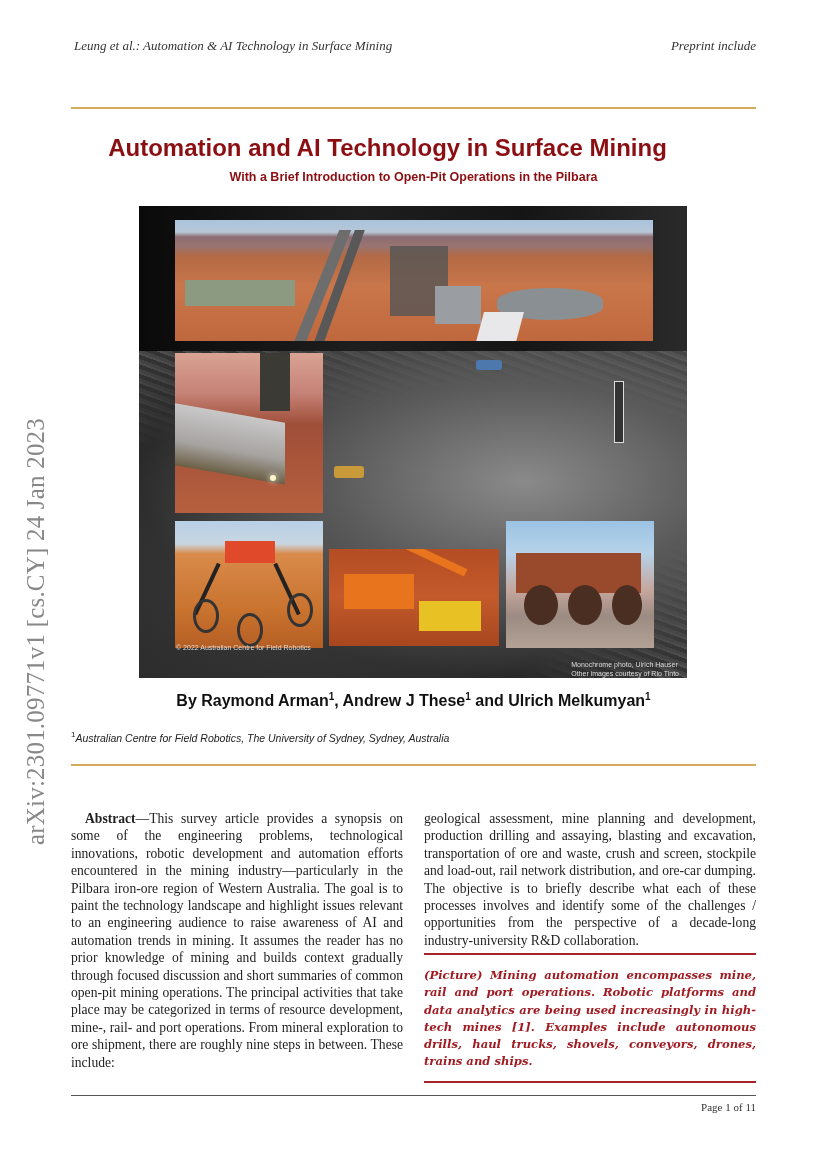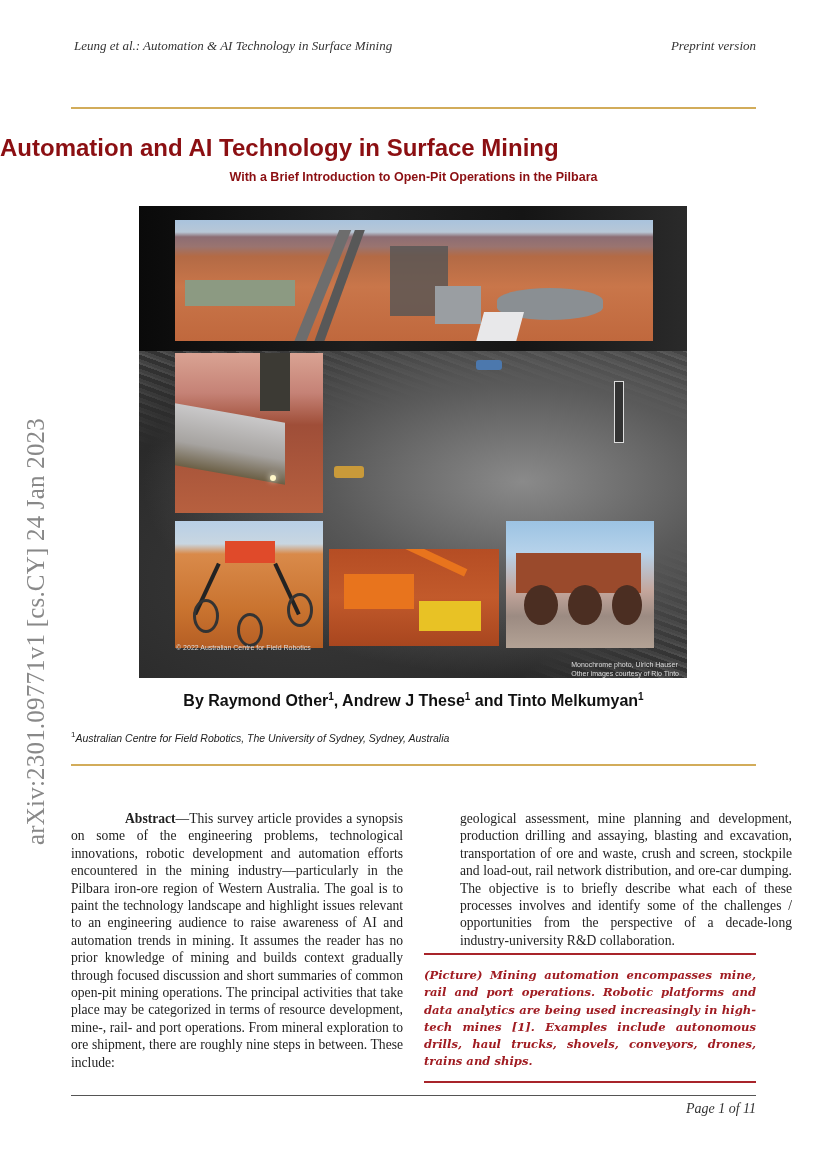--- a/index.html
+++ b/index.html
@@ -4,21 +4,21 @@
 <style>
   html, body { margin:0; padding:0; background:#ffffff; }
   body { width:827px; height:1169px; position:relative; overflow:hidden; font-family:"DejaVu Serif", serif; color:#222; }
 
   .running-head { position:absolute; top:38px; left:71px; right:71px; font-family:"Liberation Serif", serif; font-style:italic; font-size:13px; color:#333; }
   .running-head .left { position:absolute; left:3px; top:0; }
   .running-head .right { position:absolute; right:0; top:0; }
 
   .rule-gold { position:absolute; left:71px; width:685px; height:2px; background:#d2ac5a; }
 
-  .title { position:absolute; top:134px; left:0; width:775px; font-family:"Liberation Sans", sans-serif; font-weight:bold; font-size:24px; color:#8b0f12; }
+  .title { position:absolute; top:134px; left:0; width:775px; text-align:center; font-family:"Liberation Sans", sans-serif; font-weight:bold; font-size:24px; color:#8b0f12; }
   .subtitle { position:absolute; top:170px; left:0; width:827px; text-align:center; font-family:"Liberation Sans", sans-serif; font-weight:bold; font-size:12.5px; color:#8b0f12; }
 
   .arxiv { position:absolute; left:22px; top:845px; transform-origin:0 0; transform:rotate(-90deg); font-family:"Liberation Serif", serif; font-size:25px; color:#888; white-space:nowrap; letter-spacing:0.2px; }
 
   
   .figure { position:absolute; left:139px; top:206px; width:548px; height:472px; background:#1b1b1b; overflow:hidden; }
   .fig-top-band { position:absolute; left:0; top:0; width:548px; height:145px; background:linear-gradient(90deg,#0a0a0a,#1e1e1e 40%,#151515 70%,#2a2a2a); }
   .fig-mono { position:absolute; left:0; top:145px; width:548px; height:327px;
     background:
       radial-gradient(ellipse at 70% 40%, #8a8a8a 0%, #5a5a5a 35%, transparent 70%),
@@ -71,36 +71,36 @@
   .credit-acfr { left:37px; top:438px; }
   .credit-rt { right:8px; top:454px; text-align:left; line-height:9px; }
 
   .authors { position:absolute; top:691px; left:0; width:827px; text-align:center; font-family:"Liberation Sans", sans-serif; font-weight:bold; font-size:16px; color:#111; }
   .authors sup { font-size:10px; }
   .affil { position:absolute; top:730px; left:71px; font-family:"Liberation Sans", sans-serif; font-style:italic; font-size:10.5px; color:#222; }
   .affil sup { font-style:normal; font-size:8px; }
 
   .col { position:absolute; top:810px; width:332px; font-family:"Liberation Serif", serif; font-size:13.6px; line-height:17.4px; text-align:justify; color:#222; }
   .col-left { left:71px; text-indent:14px; }
-  .col-right { left:424px;margin-left:36px; }
-  .abstract-label { font-weight:bold;margin-left:40px; }
+  .col-right { left:424px; }
+  .abstract-label { font-weight:bold; }
 
   .caption-box { position:absolute; left:424px; top:953px; width:332px;font-style:italic; }
   .caption-rule { width:332px; height:2px; background:#a8242a; }
   .caption-text { margin:12px 0 10px 0; font-family:"DejaVu Serif", serif; font-weight:bold; font-size:11.6px; line-height:17.3px; color:#a01c22; text-align:justify; }
 
   .foot-rule { position:absolute; top:1095px; left:71px; width:685px; height:1px; background:#555; }
-  .page-num { position:absolute; top:1101px; right:71px; font-family:"Liberation Serif", serif; font-size:14px; color:#333;font-style:italic; }
+  .page-num { position:absolute; top:1101px; right:71px; font-family:"Liberation Serif", serif; font-size:11px; color:#333; }
 </style>
 </head>
 <body>
 
 <div class="running-head">
   <span class="left">Leung et al.: Automation &amp; AI Technology in Surface Mining</span>
-  <span class="right">Preprint version</span>
+  <span class="right">Preprint include</span>
 </div>
 
 <div class="rule-gold" style="top:107px;"></div>
 
 <div class="title">Automation and AI Technology in Surface Mining</div>
 <div class="subtitle">With a Brief Introduction to Open-Pit Operations in the Pilbara</div>
 
 <div class="arxiv">arXiv:2301.09771v1  [cs.CY]  24 Jan 2023</div>
 
 <div class="figure">
@@ -151,21 +151,21 @@
 
   <div class="credit credit-acfr">© 2022 Australian Centre for Field Robotics</div>
   <div class="credit credit-rt">
     <div>Monochrome photo, Ulrich Hauser</div>
     <div>Other images courtesy of Rio Tinto</div>
   </div>
 </div>
 
 <div class="authors">
   <span>By</span>
-  <span>Raymond Other</span><sup>1</sup><span>, </span><span>Andrew J These</span><sup>1</sup><span> and </span><span>Tinto Melkumyan</span><sup>1</sup>
+  <span>Raymond Arman</span><sup>1</sup><span>, </span><span>Andrew J These</span><sup>1</sup><span> and </span><span>Ulrich Melkumyan</span><sup>1</sup>
 </div>
 
 <div class="affil">
   <sup>1</sup><span>Australian Centre for Field Robotics, The University of Sydney, Sydney, Australia</span>
 </div>
 
 <div class="rule-gold" style="top:764px;"></div>
 
 <div class="col col-left"><span class="abstract-label">Abstract</span><span>—This survey article provides a synopsis on some of the engineering problems, technological innovations, robotic development and automation efforts encountered in the mining industry—particularly in the Pilbara iron-ore region of Western Australia. The goal is to paint the technology landscape and highlight issues relevant to an engineering audience to raise awareness of AI and automation trends in mining. It assumes the reader has no prior knowledge of mining and builds context gradually through focused discussion and short summaries of common open-pit mining operations. The principal activities that take place may be categorized in terms of resource development, mine-, rail- and port operations. From mineral exploration to ore shipment, there are roughly nine steps in between. These include:</span></div>
 

